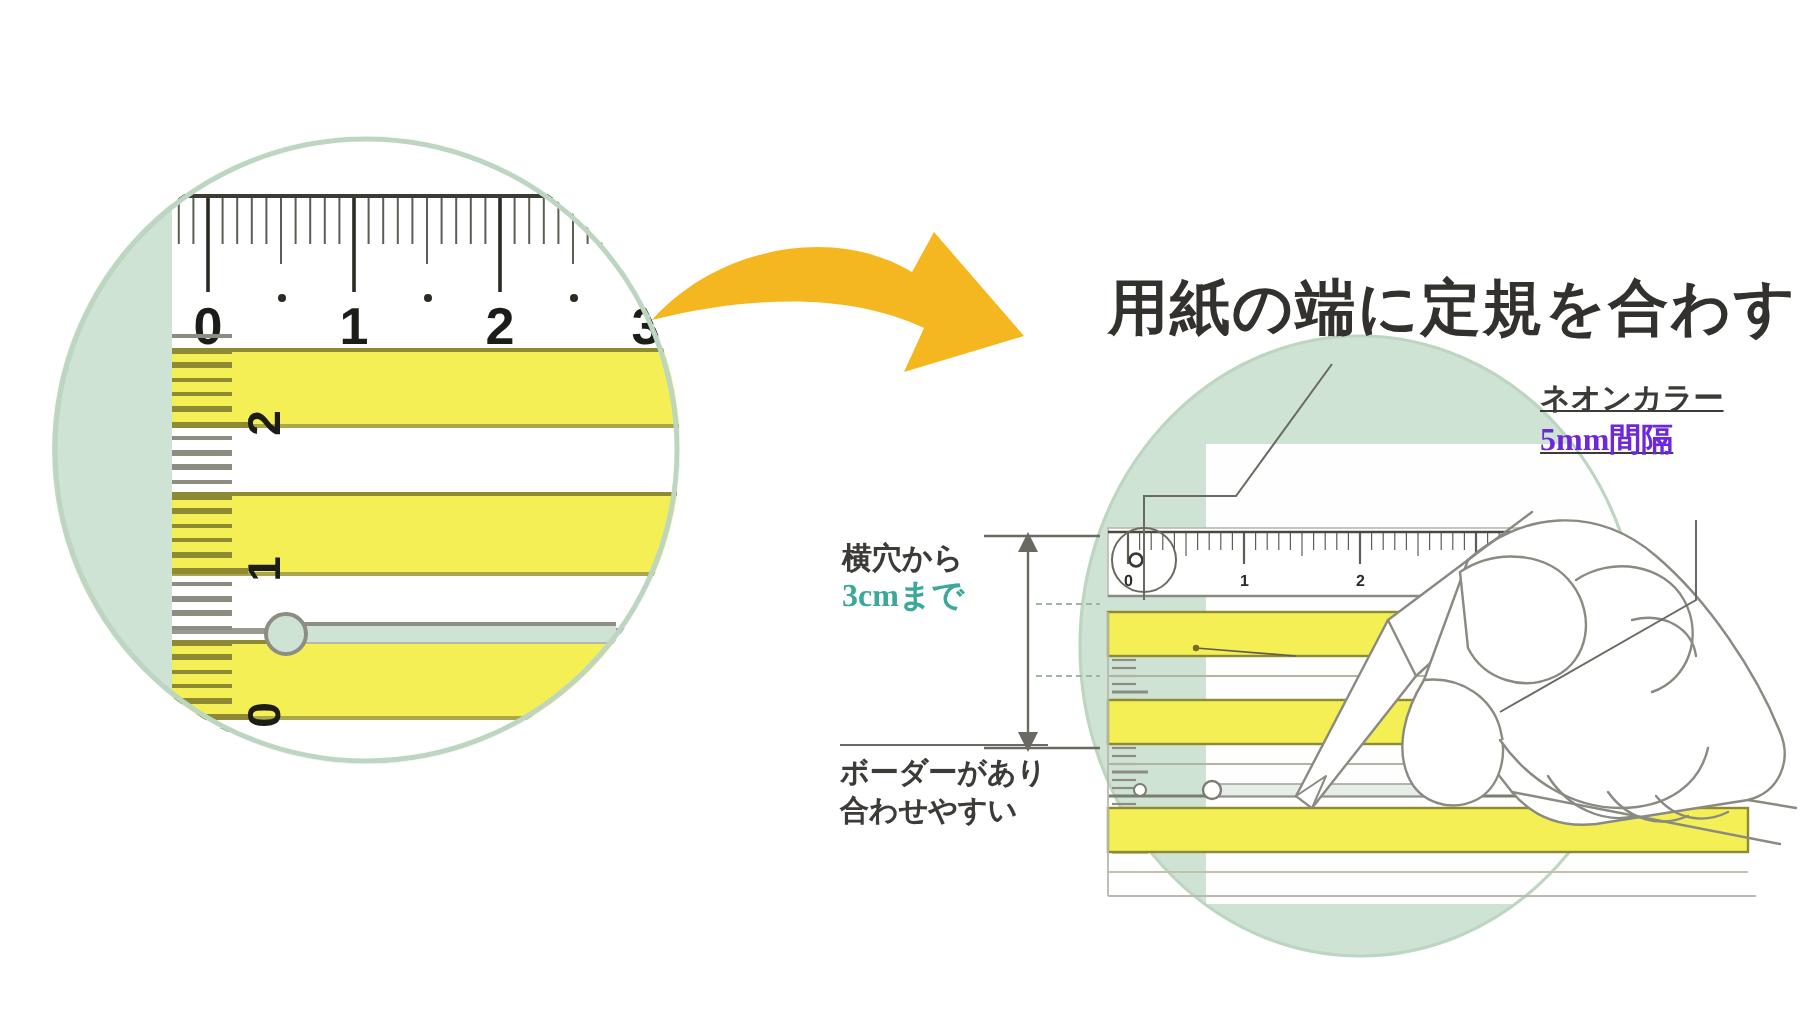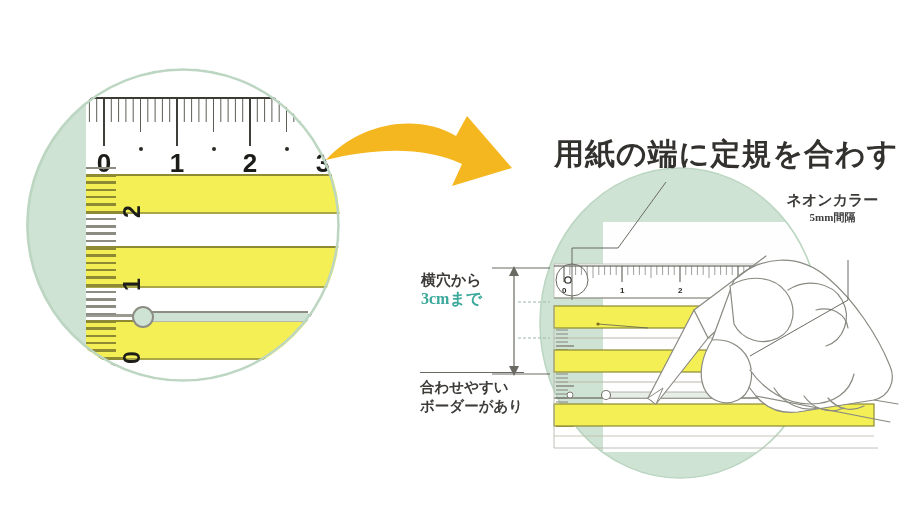--- a/index.html
+++ b/index.html
@@ -120,31 +120,32 @@
     font-family: "Liberation Serif", "DejaVu Serif", serif;
     font-size: 30px;
     font-weight: 700;
     color: #33312e;
     letter-spacing: 1px;
     white-space: nowrap;
   }
 
   #neon-label {
     left: 770px; top: 190px;
-    text-align: center;
+    text-align: left;
     width: 125px;
     font-family: "Liberation Serif", "DejaVu Serif", serif;
     font-size: 15px;
     font-weight: 700;
     color: #3d3b38;
     line-height: 1.35;
+    text-decoration: underline;
   }
   #neon-label .sub {
-    font-size: 11px;
-    color: #404040;
+    font-size: 16px;
+    color: #6d28d9;
     font-weight: 700;
   }
 
   #left-annot {
     left: 421px; top: 272px;
     width: 95px;
   }
   #left-annot .small {
     font-family: "Liberation Serif", "DejaVu Serif", serif;
     font-size: 15px; font-weight: 700;
@@ -483,17 +484,17 @@
     <div>ネオンカラー</div>
     <div class="sub">5mm間隔</div>
   </div>
 
   <div class="abs" id="left-annot">
     <div class="small">横穴から</div>
     <div class="teal">3cmまで</div>
   </div>
 
   <div class="abs" id="bottom-annot">
+    <div>ボーダーがあり</div>
     <div>合わせやすい</div>
-    <div>ボーダーがあり</div>
   </div>
 
 </div>
 
 </body></html>

